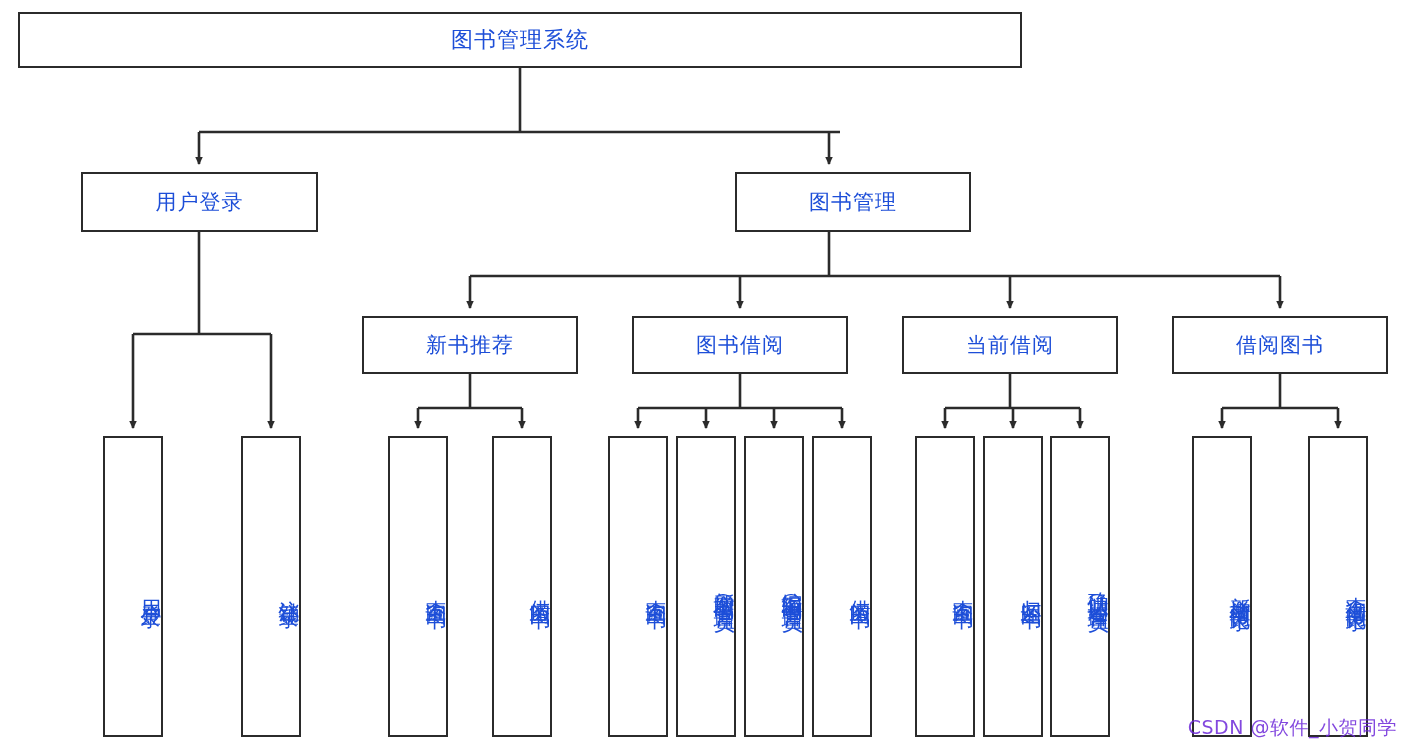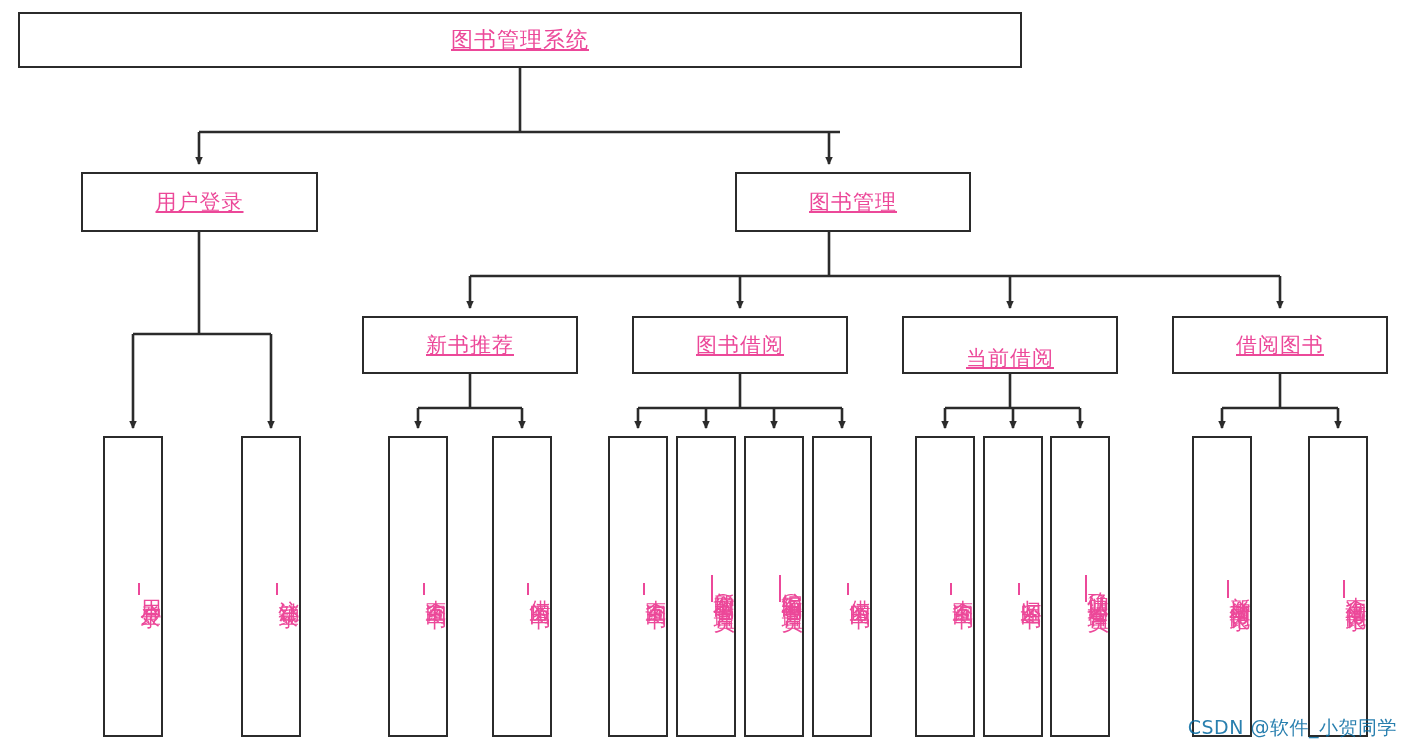--- a/index.html
+++ b/index.html
@@ -18,23 +18,22 @@
     overflow: hidden;
   }
   .node {
     position: absolute;
     box-sizing: border-box;
     border: 2px solid #2b2b2b;
     background: #ffffff;
     display: flex;
     align-items: center;
     justify-content: center;
-    color: #ec4899;
+    color: #1d4ed8;
     z-index: 3;
-    text-decoration: underline;
   }
   .node.h {
     font-size: 21px;
     letter-spacing: 1px;
     white-space: nowrap;
   }
   .node.h.root { font-size: 22px; }
   .node.v {
     writing-mode: vertical-rl;
     text-orientation: upright;
@@ -56,21 +55,21 @@
     top: 0;
     width: 1405px;
     height: 747px;
     z-index: 1;
   }
   .watermark {
     position: absolute;
     right: 8px;
     bottom: 6px;
     font-size: 19px;
-    color: #0369a1;
+    color: #6d28d9;
     letter-spacing: 0.5px;
     white-space: nowrap;
     z-index: 5;
     opacity: 0.85;
   }
 </style>
 </head>
 <body>
 
 <div id="canvas">
@@ -135,21 +134,21 @@
   <div class="node h" style="left:711px; top:172px; width:236px; height:60px;margin-left:24px;">
     <span>图书管理</span>
   </div>
 
   <div class="node h" style="left:362px; top:316px; width:216px; height:58px;">
     <span>新书推荐</span>
   </div>
   <div class="node h" style="left:632px; top:316px; width:216px; height:58px;">
     <span>图书借阅</span>
   </div>
-  <div class="node h" style="left:902px; top:316px; width:216px; height:58px;align-items:flex-end;">
+  <div class="node h" style="left:902px; top:316px; width:216px; height:58px;">
     <span>当前借阅</span>
   </div>
   <div class="node h" style="left:1172px; top:316px; width:216px; height:58px;">
     <span>借阅图书</span>
   </div>
 
   <div class="node v" style="left:103px; top:436px; width:60px; height:301px;">
     <span>用户登录</span>
   </div>
   <div class="node v" style="left:241px; top:436px; width:60px; height:301px;">

